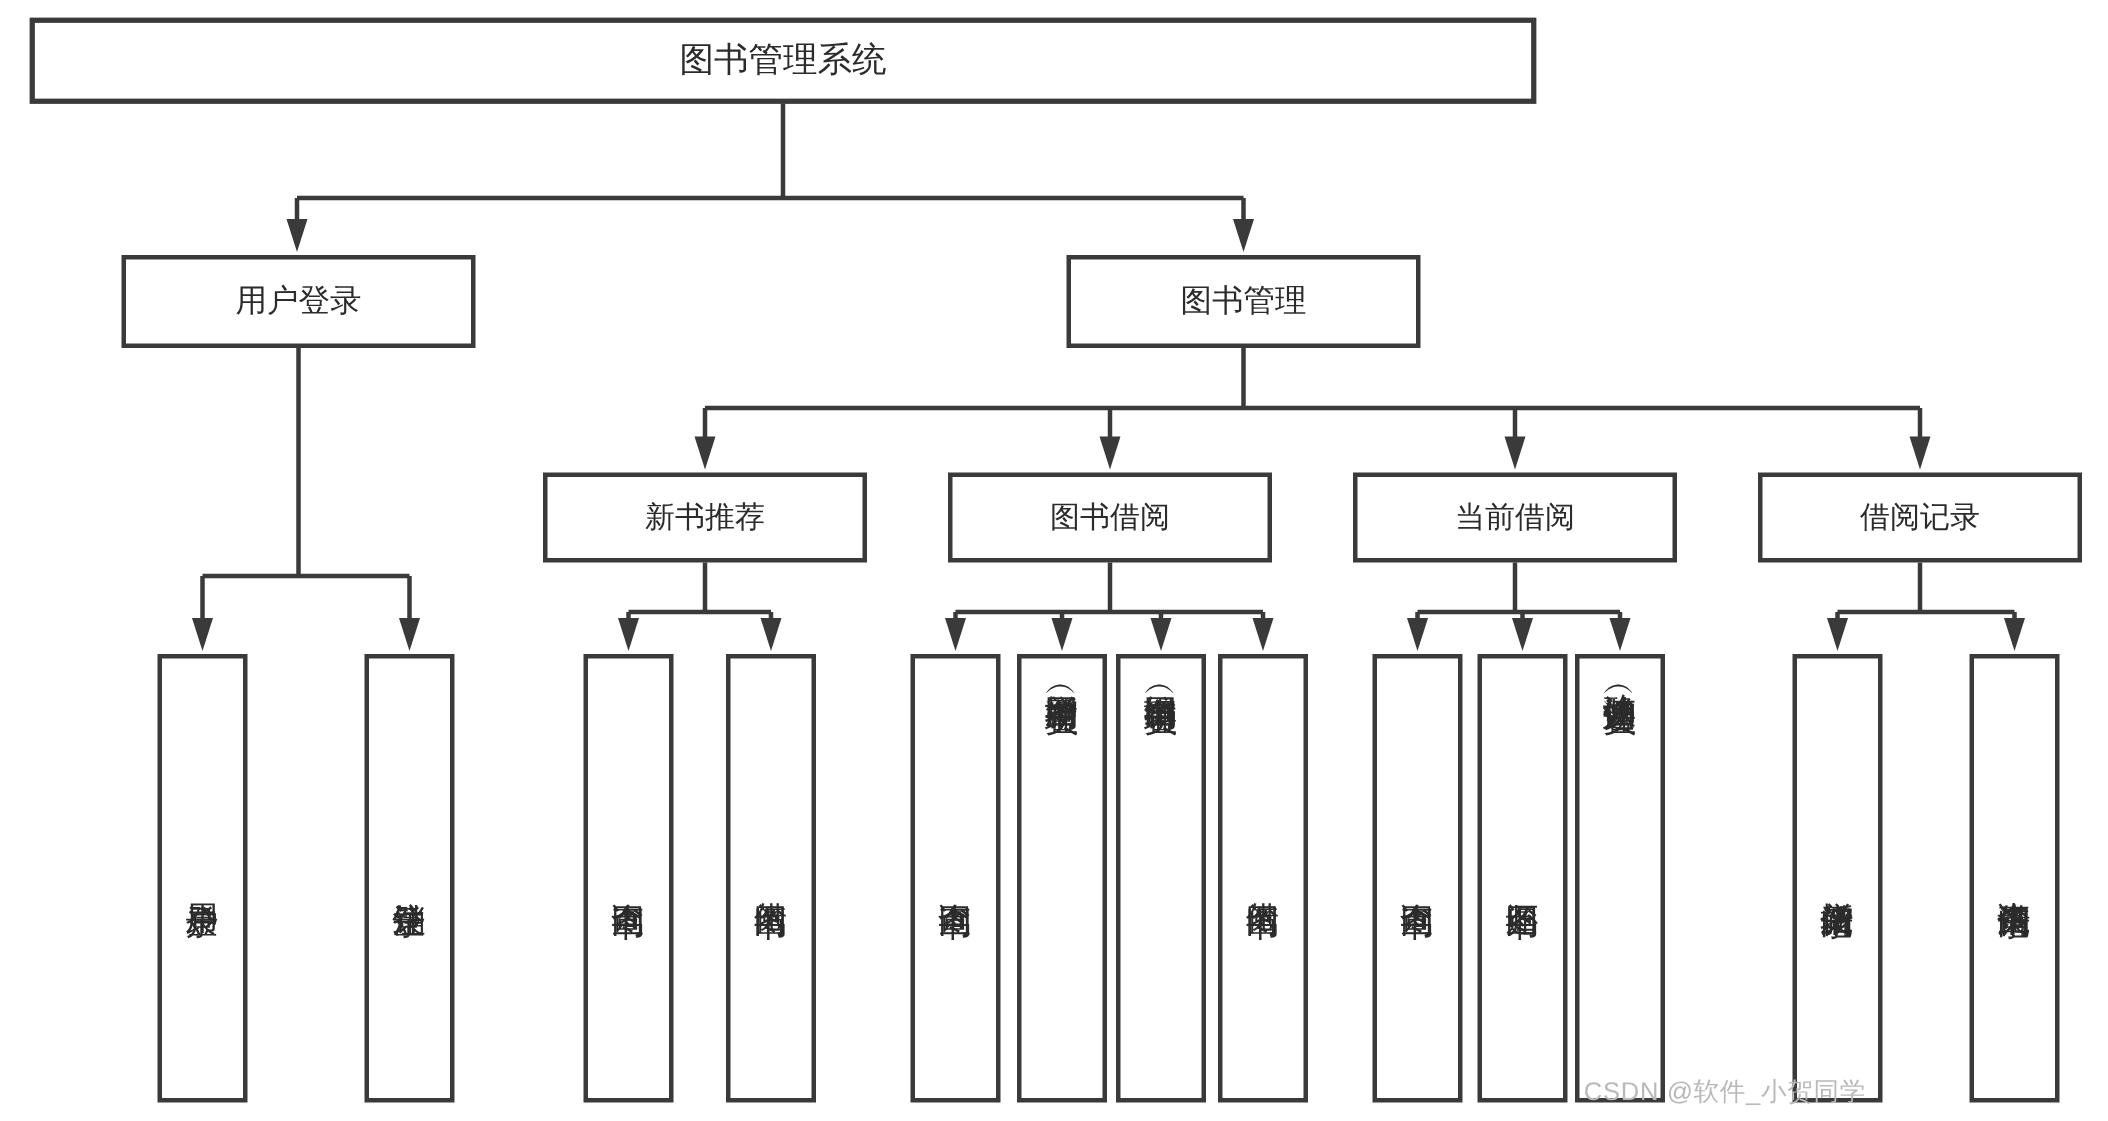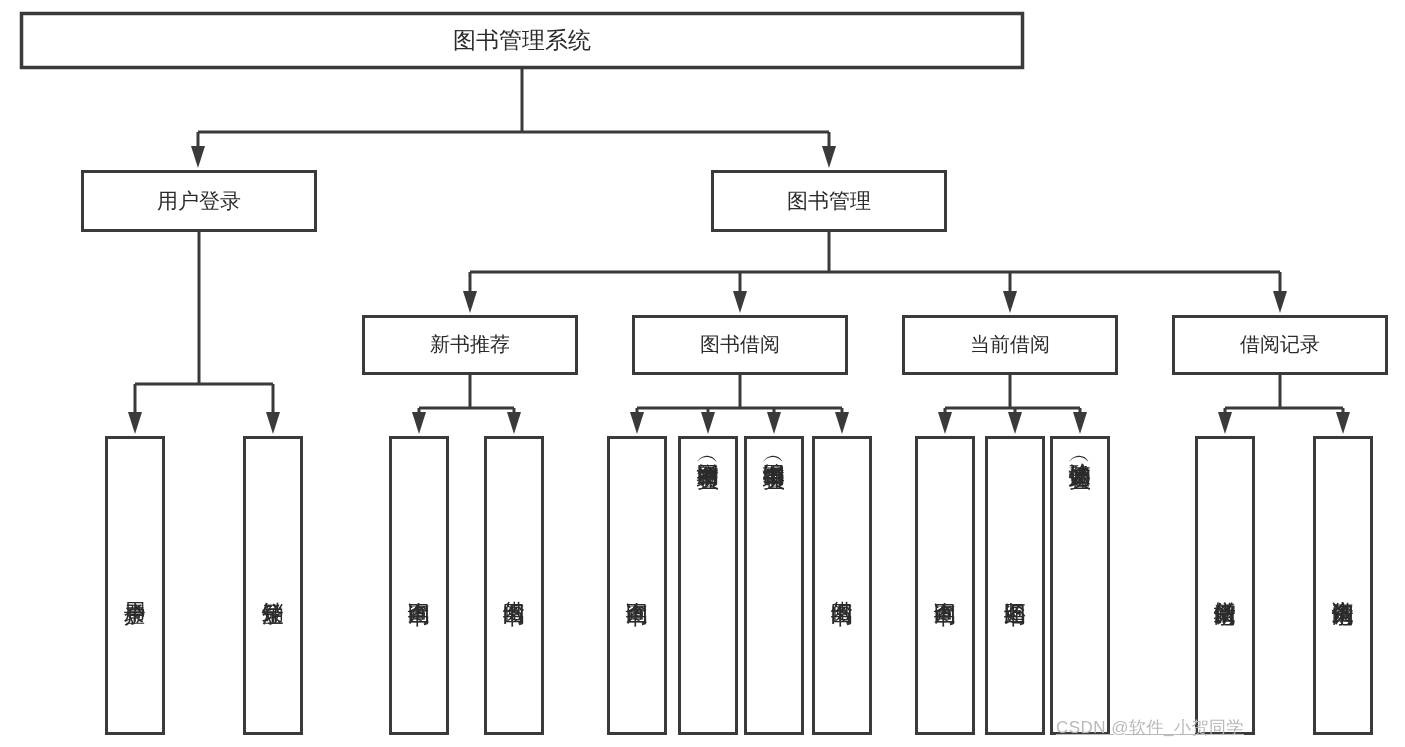--- a/index.html
+++ b/index.html
@@ -49,21 +49,20 @@
   .leaf-box.center-v{align-items:center;padding-top:0;}
   #watermark{
     position:absolute;
     right:10px;bottom:8px;
     font-family:"Liberation Sans","DejaVu Sans",sans-serif;
     font-size:17px;
     color:#b9b9b9;
     letter-spacing:0.5px;
     user-select:none;
     pointer-events:none;
-    text-decoration:underline;
   }
 </style>
 </head>
 <body>
 
 <div id="diagram-root">
 
   <svg id="tree-svg" viewBox="0 0 1405 747" xmlns="http://www.w3.org/2000/svg">
     <g id="connectors-layer">
         <g>

